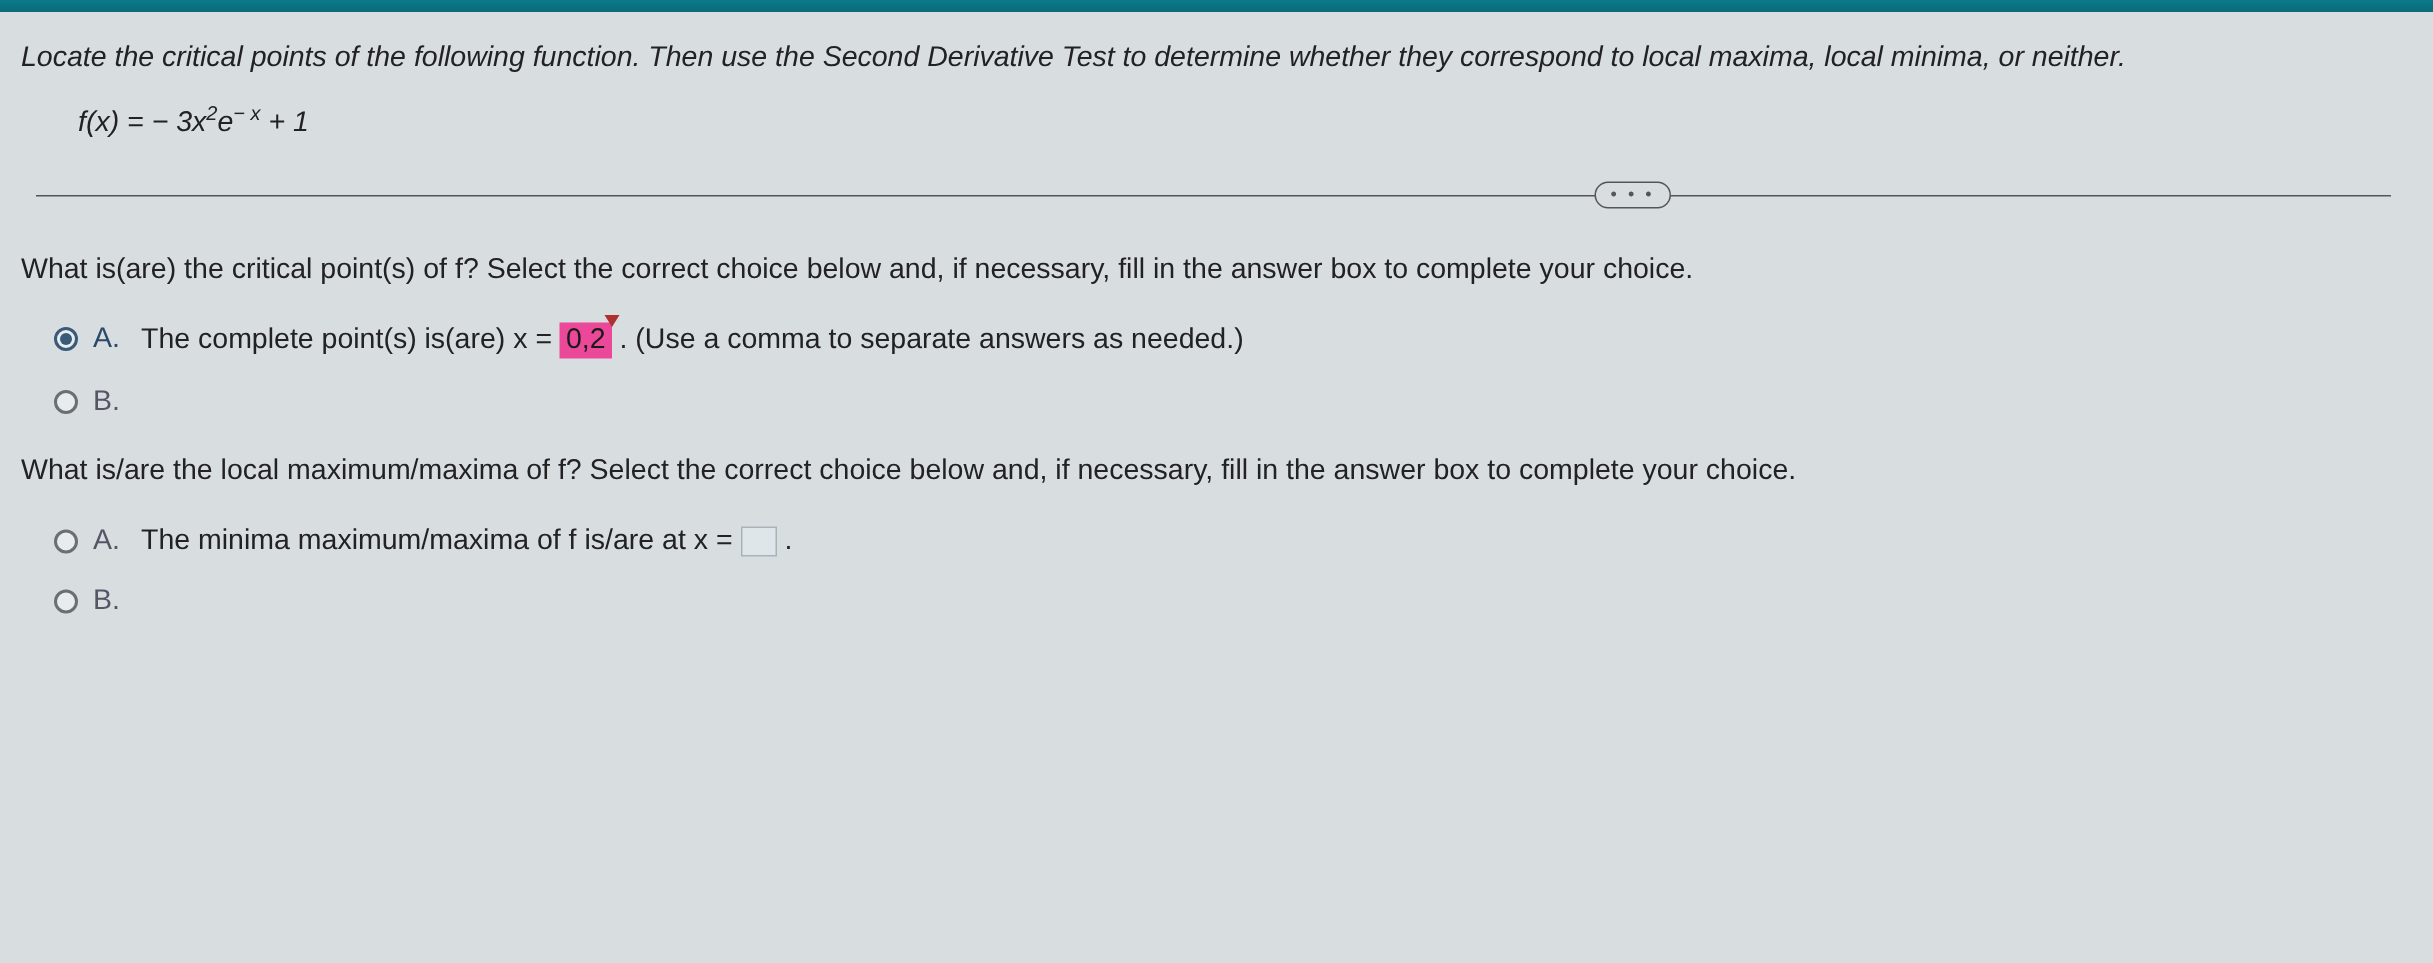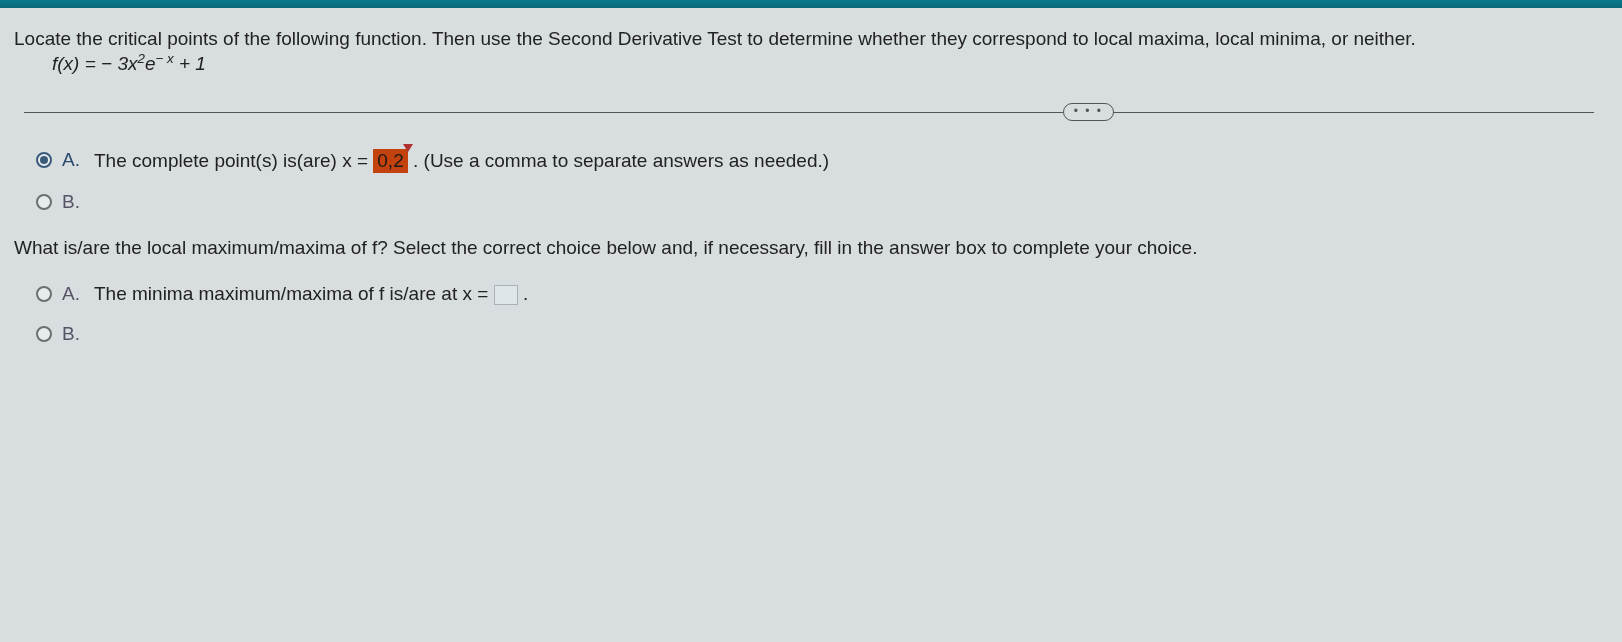--- a/index.html
+++ b/index.html
@@ -17,20 +17,22 @@
       height: 8px;
       background: linear-gradient(to bottom, #0a7a8a, #0a6a7a);
     }
     .content {
       padding: 18px 18px 0 14px;
     }
     .instruction {
       font-size: 19px;
       color: #222;
       line-height: 1.4;
+      margin-bottom: 18px;
+      font-style: italic;
     }
     .equation {
       font-size: 19px;
       font-family: Arial, sans-serif;
       margin-left: 38px;
       margin-bottom: 28px;
       color: #222;
       font-style: italic;
     }
     .equation sup { font-size: 0.7em; vertical-align: super; line-height: 0; }
@@ -99,21 +101,21 @@
       border-radius: 50%;
       background: #3a5a7a;
     }
     .opt-letter {
       color: #556;
       min-width: 22px;
     }
     .opt-letter.sel { color: #2a4a6a; font-weight: 500; }
     .opt-body { display: inline; }
     .answer-filled {
-      background: #c2410c;
+      background: #ec4899;
       padding: 1px 4px;
       position: relative;
       display: inline-block;
       color: #1a1a1a;
     }
     .answer-filled::after {
       content: "";
       position: absolute;
       top: -5px; right: -5px;
       width: 0; height: 0;
@@ -156,20 +158,21 @@
 
   <p class="equation">
     <span>f(x) = </span><span>− 3x</span><sup>2</sup><span>e</span><sup>− x</sup><span> + 1</span>
   </p>
 
   <div class="divider-wrap">
     <div class="divider-line"></div>
     <div class="divider-pill">• • •</div>
   </div>
 
+  <p class="question">What is(are) the critical point(s) of f? Select the correct choice below and, if necessary, fill in the answer box to complete your choice.</p>
 
   <div class="options">
     <div class="option-row">
       <span class="radio selected"></span>
       <span class="opt-letter sel">A.</span>
       <span class="opt-body">
         <span>The complete point(s) is(are) x = </span><span class="answer-filled">0,2</span><span> . (Use a comma to separate answers as needed.)</span>
       </span>
     </div>
     <div class="option-row">

